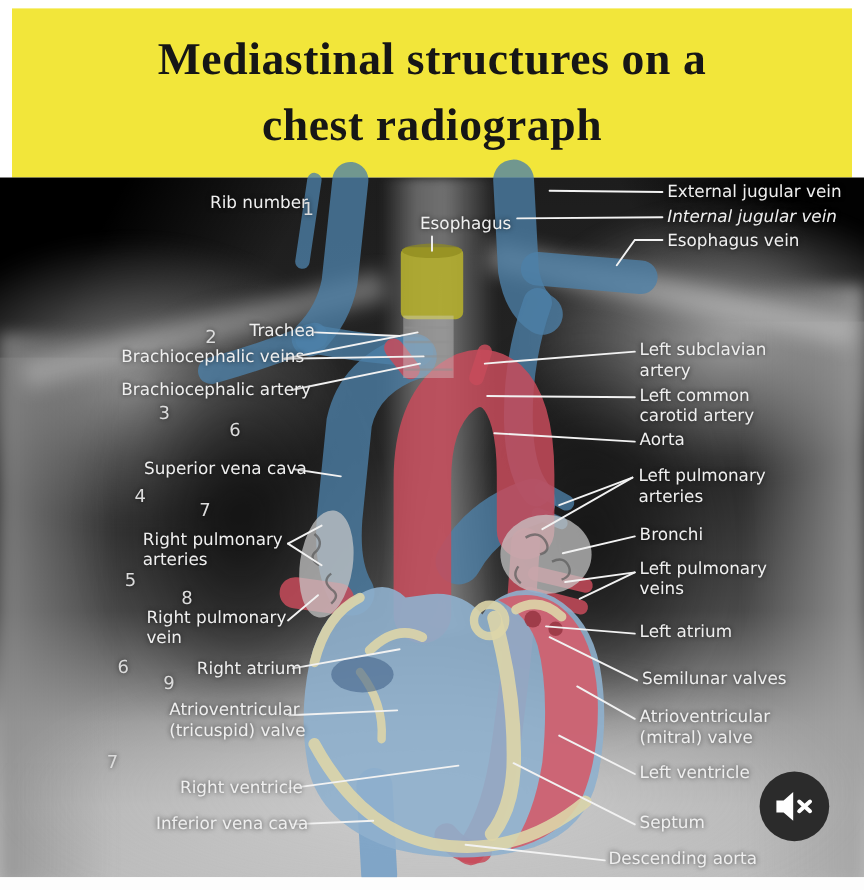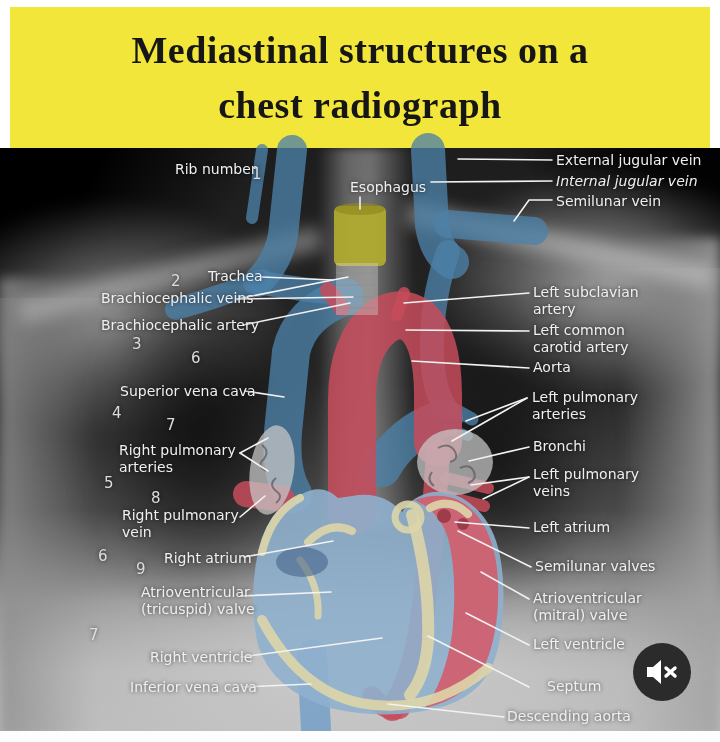--- a/index.html
+++ b/index.html
@@ -195,37 +195,37 @@
 arteries</div>
     <div class="lbl" style="left: 122px; top: 507px;">Right pulmonary
 vein</div>
     <div class="lbl" style="left: 164px; top: 550px;">Right atrium</div>
     <div class="lbl" style="left: 141px; top: 584px;">Atrioventricular
 (tricuspid) valve</div>
     <div class="lbl" style="left: 150px; top: 649px;">Right ventricle</div>
     <div class="lbl" style="left: 130px; top: 679px; text-align: center;">Inferior vena cava</div>
     <div class="lbl" style="left: 556px; top: 152px;">External jugular vein</div>
     <div class="lbl" style="left: 556px; top: 173px; font-style: italic;">Internal jugular vein</div>
-    <div class="lbl" style="left: 556px; top: 193px;">Semilunar vein</div>
+    <div class="lbl" style="left: 556px; top: 193px;">Esophagus vein</div>
     <div class="lbl" style="left: 533px; top: 284px;">Left subclavian
 artery</div>
     <div class="lbl" style="left: 533px; top: 322px;">Left common
 carotid artery</div>
     <div class="lbl" style="left: 533px; top: 359px;">Aorta</div>
     <div class="lbl" style="left: 532px; top: 389px;">Left pulmonary
 arteries</div>
     <div class="lbl" style="left: 533px; top: 438px;">Bronchi</div>
     <div class="lbl" style="left: 533px; top: 466px;">Left pulmonary
 veins</div>
     <div class="lbl" style="left: 533px; top: 519px;">Left atrium</div>
     <div class="lbl" style="left: 535px; top: 558px;">Semilunar valves</div>
     <div class="lbl" style="left: 533px; top: 590px;">Atrioventricular
 (mitral) valve</div>
     <div class="lbl" style="left: 533px; top: 636px;">Left ventricle</div>
-    <div class="lbl" style="left: 547px; top: 678px;">Septum</div>
+    <div class="lbl" style="left: 533px; top: 678px;">Septum</div>
     <div class="lbl" style="left: 507px; top: 708px;">Descending aorta</div>
     <div class="num" style="left: 252px; top: 165px;">1</div>
     <div class="num" style="left: 171px; top: 272px;">2</div>
     <div class="num" style="left: 132px; top: 335px;">3</div>
     <div class="num" style="left: 191px; top: 349px;">6</div>
     <div class="num" style="left: 112px; top: 404px;">4</div>
     <div class="num" style="left: 166px; top: 416px;">7</div>
     <div class="num" style="left: 104px; top: 474px;">5</div>
     <div class="num" style="left: 151px; top: 489px;">8</div>
     <div class="num" style="left: 98px; top: 547px;">6</div>

